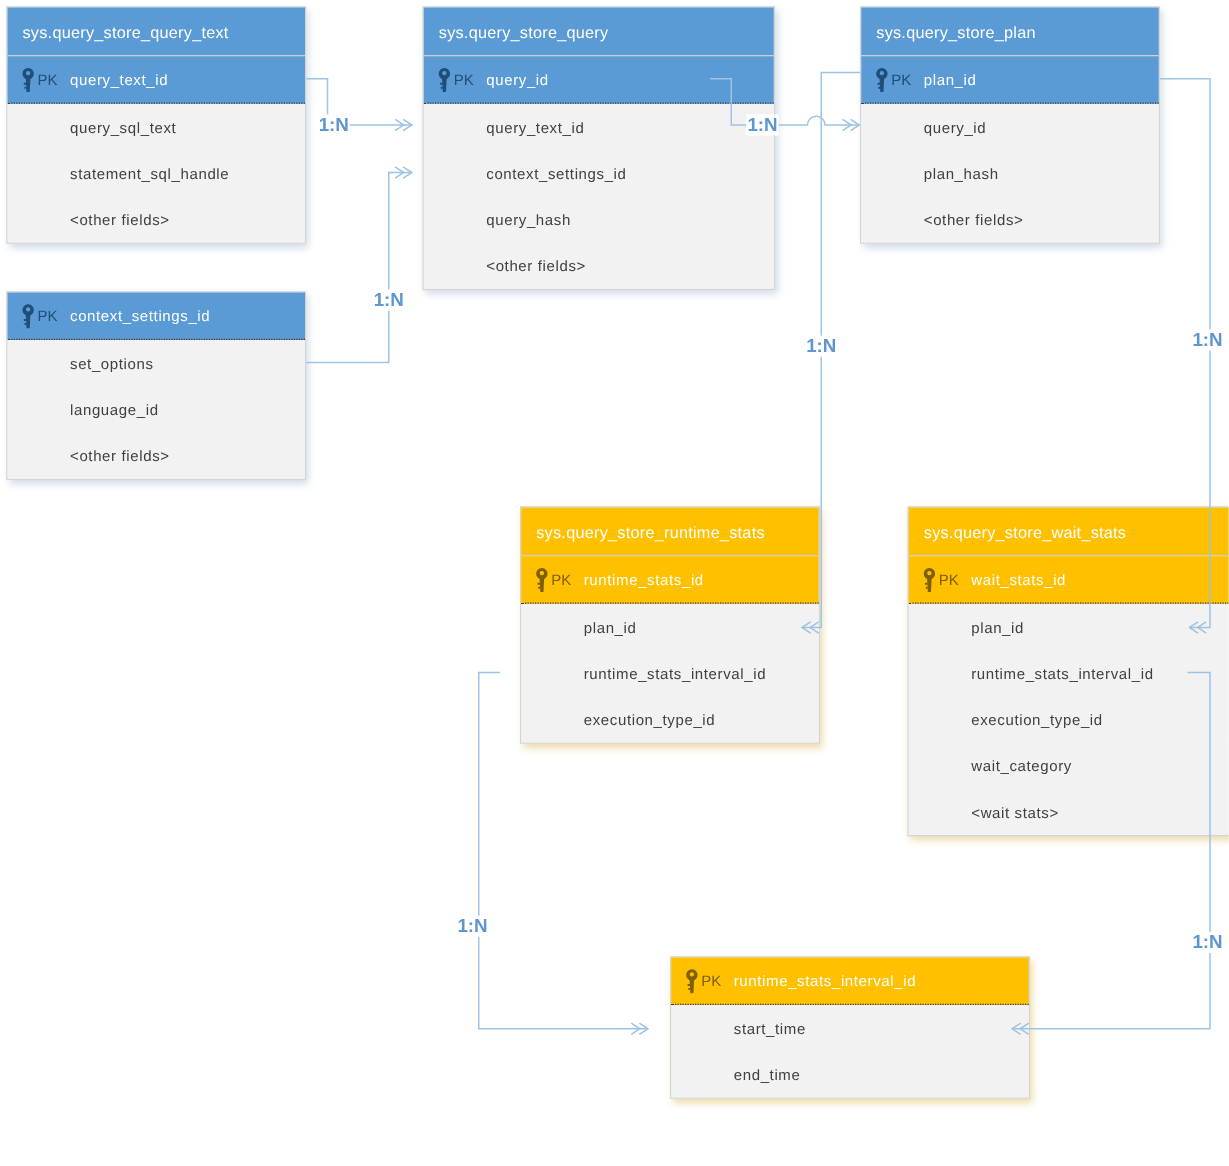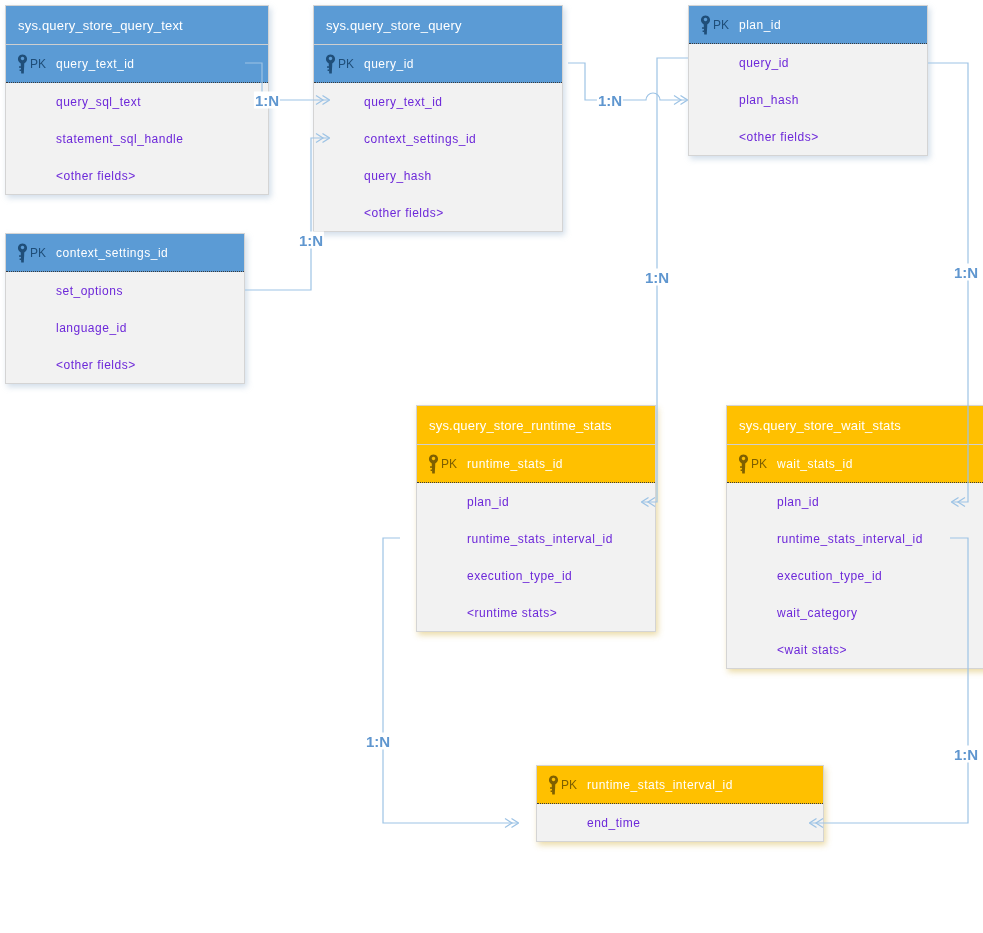--- a/index.html
+++ b/index.html
@@ -62,21 +62,21 @@
     font-size:12px;
     letter-spacing:.5px;
     white-space:nowrap;
   }
 
   .t-field{
     height:37px;
     box-sizing:border-box;
     display:flex;align-items:center;
     padding-left:50px;
-    color:#6d28d9;
+    color:#404040;
     font-size:12px;
     letter-spacing:.5px;
     white-space:nowrap;
     background:#F2F2F2;
   }
 
   #wires{
     position:absolute;left:0;top:0;width:983px;height:933px;
     z-index:2;
     pointer-events:none;
@@ -92,60 +92,61 @@
     white-space:nowrap;
     pointer-events:none;
     font-weight:bold;
   }
 </style>
 </head>
 <body>
 
 <div id="canvas">
 
-  <div class="entity blue" style="left:5px;top:5px;width:264px">
+  <div class="entity blue" style="left:5px;top:5px;width:240px">
     <div class="t-header">sys.query_store_query_text</div>
     <div class="t-pk">
       <span class="key-icon">
           <svg viewBox="0 0 14 22" width="13" height="20">
             <path fill-rule="evenodd" d="M7,0.5 A5,5 0 1 1 6.99,0.5 Z M7,3 A1.9,1.9 0 1 0 7.01,3 Z"></path>
             <path d="M5,10 L9,10 L8.4,21.5 L5.6,21.5 Z"></path>
             <path d="M5.4,13.5 h-2.2 v1.7 h2.2 Z"></path>
             <path d="M5.4,17 h-1.6 v1.7 h1.6 Z"></path>
           </svg>
         </span>
       <span class="pk-tag">PK</span>
       <span class="pk-field">query_text_id</span>
     </div>
     <div class="t-field">query_sql_text</div>
     <div class="t-field">statement_sql_handle</div>
     <div class="t-field">&lt;other fields&gt;</div>
   </div>
 
-  <div class="entity blue" style="left:313px;top:5px;width:250px">
+  <div class="entity blue" style="left:338px;top:5px;width:282px">
     <div class="t-header">sys.query_store_query</div>
     <div class="t-pk">
       <span class="key-icon">
           <svg viewBox="0 0 14 22" width="13" height="20">
             <path fill-rule="evenodd" d="M7,0.5 A5,5 0 1 1 6.99,0.5 Z M7,3 A1.9,1.9 0 1 0 7.01,3 Z"></path>
             <path d="M5,10 L9,10 L8.4,21.5 L5.6,21.5 Z"></path>
             <path d="M5.4,13.5 h-2.2 v1.7 h2.2 Z"></path>
             <path d="M5.4,17 h-1.6 v1.7 h1.6 Z"></path>
           </svg>
         </span>
       <span class="pk-tag">PK</span>
       <span class="pk-field">query_id</span>
     </div>
     <div class="t-field">query_text_id</div>
     <div class="t-field">context_settings_id</div>
     <div class="t-field">query_hash</div>
     <div class="t-field">&lt;other fields&gt;</div>
   </div>
 
   <div class="entity blue" style="left:688px;top:5px;width:240px">
+    <div class="t-header">sys.query_store_plan</div>
     <div class="t-pk">
       <span class="key-icon">
           <svg viewBox="0 0 14 22" width="13" height="20">
             <path fill-rule="evenodd" d="M7,0.5 A5,5 0 1 1 6.99,0.5 Z M7,3 A1.9,1.9 0 1 0 7.01,3 Z"></path>
             <path d="M5,10 L9,10 L8.4,21.5 L5.6,21.5 Z"></path>
             <path d="M5.4,13.5 h-2.2 v1.7 h2.2 Z"></path>
             <path d="M5.4,17 h-1.6 v1.7 h1.6 Z"></path>
           </svg>
         </span>
       <span class="pk-tag">PK</span>
@@ -184,21 +185,20 @@
             <path d="M5.4,13.5 h-2.2 v1.7 h2.2 Z"></path>
             <path d="M5.4,17 h-1.6 v1.7 h1.6 Z"></path>
           </svg>
         </span>
       <span class="pk-tag">PK</span>
       <span class="pk-field">runtime_stats_id</span>
     </div>
     <div class="t-field">plan_id</div>
     <div class="t-field">runtime_stats_interval_id</div>
     <div class="t-field">execution_type_id</div>
-    <div class="t-field">&lt;runtime stats&gt;</div>
   </div>
 
   <div class="entity orange" style="left:710px;top:405px;width:276px">
     <div class="t-header">sys.query_store_wait_stats</div>
     <div class="t-pk">
       <span class="key-icon">
           <svg viewBox="0 0 14 22" width="13" height="20">
             <path fill-rule="evenodd" d="M7,0.5 A5,5 0 1 1 6.99,0.5 Z M7,3 A1.9,1.9 0 1 0 7.01,3 Z"></path>
             <path d="M5,10 L9,10 L8.4,21.5 L5.6,21.5 Z"></path>
             <path d="M5.4,13.5 h-2.2 v1.7 h2.2 Z"></path>
@@ -221,20 +221,21 @@
           <svg viewBox="0 0 14 22" width="13" height="20">
             <path fill-rule="evenodd" d="M7,0.5 A5,5 0 1 1 6.99,0.5 Z M7,3 A1.9,1.9 0 1 0 7.01,3 Z"></path>
             <path d="M5,10 L9,10 L8.4,21.5 L5.6,21.5 Z"></path>
             <path d="M5.4,13.5 h-2.2 v1.7 h2.2 Z"></path>
             <path d="M5.4,17 h-1.6 v1.7 h1.6 Z"></path>
           </svg>
         </span>
       <span class="pk-tag">PK</span>
       <span class="pk-field">runtime_stats_interval_id</span>
     </div>
+    <div class="t-field">start_time</div>
     <div class="t-field">end_time</div>
   </div>
 
   <svg id="wires" viewBox="0 0 983 933" xmlns="http://www.w3.org/2000/svg">
     <defs>
       <marker id="arrowDbl" viewBox="0 0 15 12" refX="14" refY="6" markerWidth="15" markerHeight="12" orient="auto" markerUnits="userSpaceOnUse">
         <path d="M1,1.5 L8,6 L1,10.5 M7.5,1.5 L14.5,6 L7.5,10.5" fill="none" stroke="#9DC3E5" stroke-width="1.2"></path>
       </marker>
     </defs>
     <g fill="none" stroke="#9DC3E5" stroke-width="1.2">

